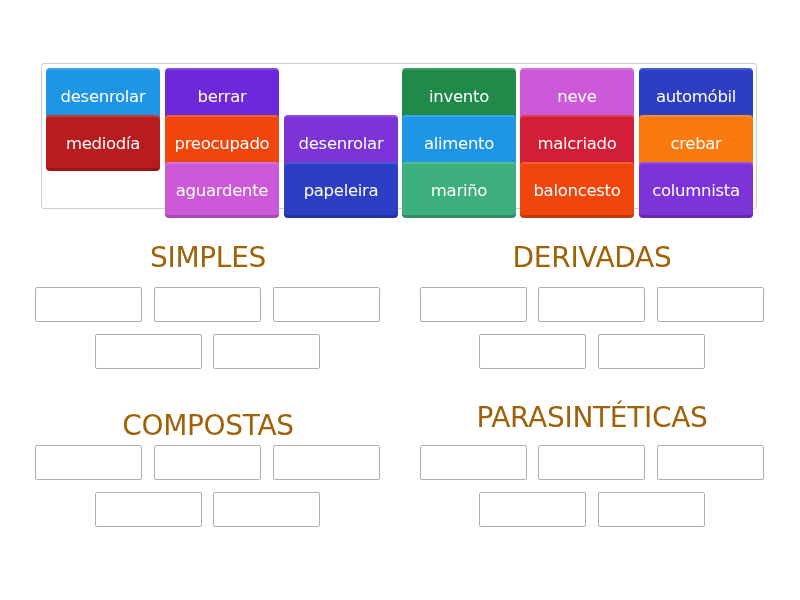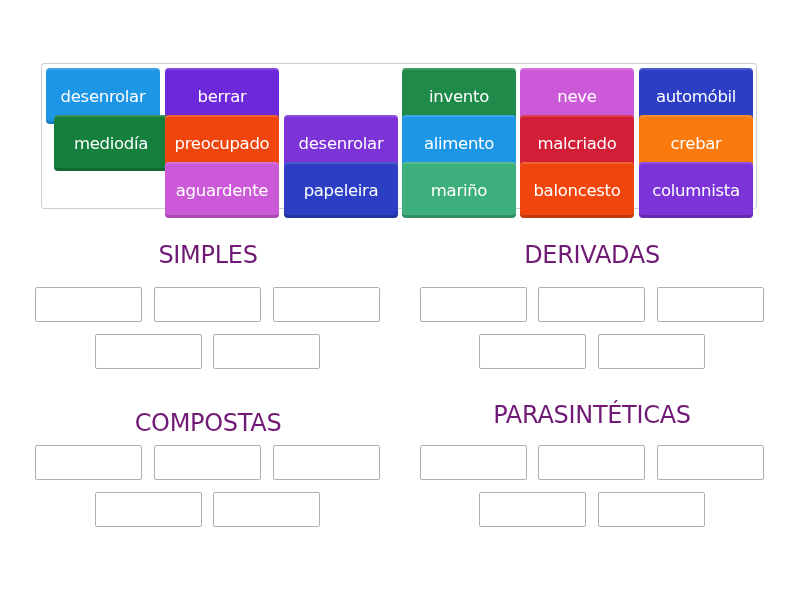--- a/index.html
+++ b/index.html
@@ -1,33 +1,33 @@
 <!DOCTYPE html>
 <html><head>
 <meta charset="utf-8">
 <style>
   html, body { margin:0; padding:0; background:#ffffff; }
   body { width:800px; height:600px; position:relative; overflow:hidden; font-family:"DejaVu Sans", sans-serif; }
   .bank { position:absolute; left:41px; top:63px; width:716px; height:146px; border:1px solid #cfcfcf; border-radius:3px; box-sizing:border-box; background:#fff; }
   .tile { position:absolute; width:114px; height:56px; border-radius:4px; color:#fff; font-size:16.5px; display:flex; align-items:center; justify-content:center; box-sizing:border-box; cursor:pointer; box-shadow: inset 0 -3px 0 rgba(0,0,0,0.18), inset 0 2px 0 rgba(255,255,255,0.15); letter-spacing:-0.3px; white-space:nowrap;text-align:right; }
-  .group-title { position:absolute; font-size:24px; color:#701a75; text-align:center; width:340px; font-weight:normal; letter-spacing:-0.3px; }
+  .group-title { position:absolute; font-size:28px; color:#a16207; text-align:center; width:340px; font-weight:normal; letter-spacing:-0.3px; }
   .slot { position:absolute; width:107px; height:35px; border:1px solid #b0b0b0; border-radius:2px; box-sizing:border-box; background:#fff; }
 </style>
 </head>
 <body>
 
 <div class="bank">
 
   <div class="tile" style="left:4px;top:4px;background:#1e96e6">desenrolar</div>
   <div class="tile" style="left:123px;top:4px;background:#6d28d9">berrar</div>
   <div class="tile" style="left:360px;top:4px;background:#1f8a4a">invento</div>
   <div class="tile" style="left:478px;top:4px;background:#cc5ad8">neve</div>
   <div class="tile" style="left:597px;top:4px;background:#2b3ec4">automóbil</div>
 
-  <div class="tile" style="left:12px;top:51px;background:#15803d">mediodía</div>
+  <div class="tile" style="left:4px;top:51px;background:#b91c1c">mediodía</div>
   <div class="tile" style="left:123px;top:51px;background:#f0460e">preocupado</div>
   <div class="tile" style="left:242px;top:51px;background:#7c33d8">desenrolar</div>
   <div class="tile" style="left:360px;top:51px;background:#1e96e6">alimento</div>
   <div class="tile" style="left:478px;top:51px;background:#d21e37">malcriado</div>
   <div class="tile" style="left:597px;top:51px;background:#fb7a0e">crebar</div>
 
   <div class="tile" style="left:123px;top:98px;background:#cc5ad8">aguardente</div>
   <div class="tile" style="left:242px;top:98px;background:#2b3ec4">papeleira</div>
   <div class="tile" style="left:360px;top:98px;background:#3caf7c">mariño</div>
   <div class="tile" style="left:478px;top:98px;background:#f0460e">baloncesto</div>

